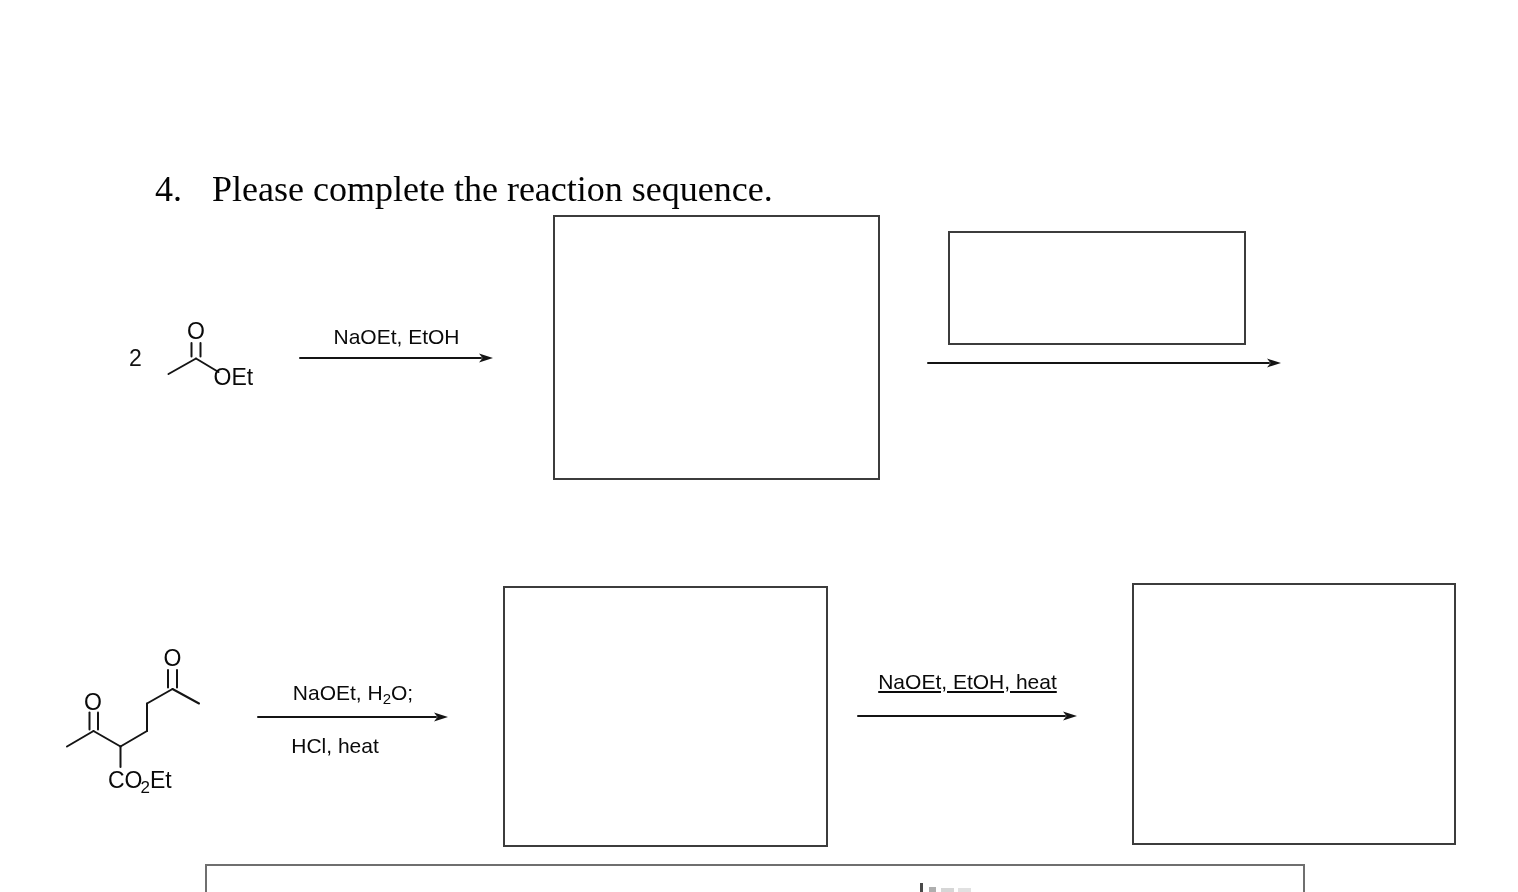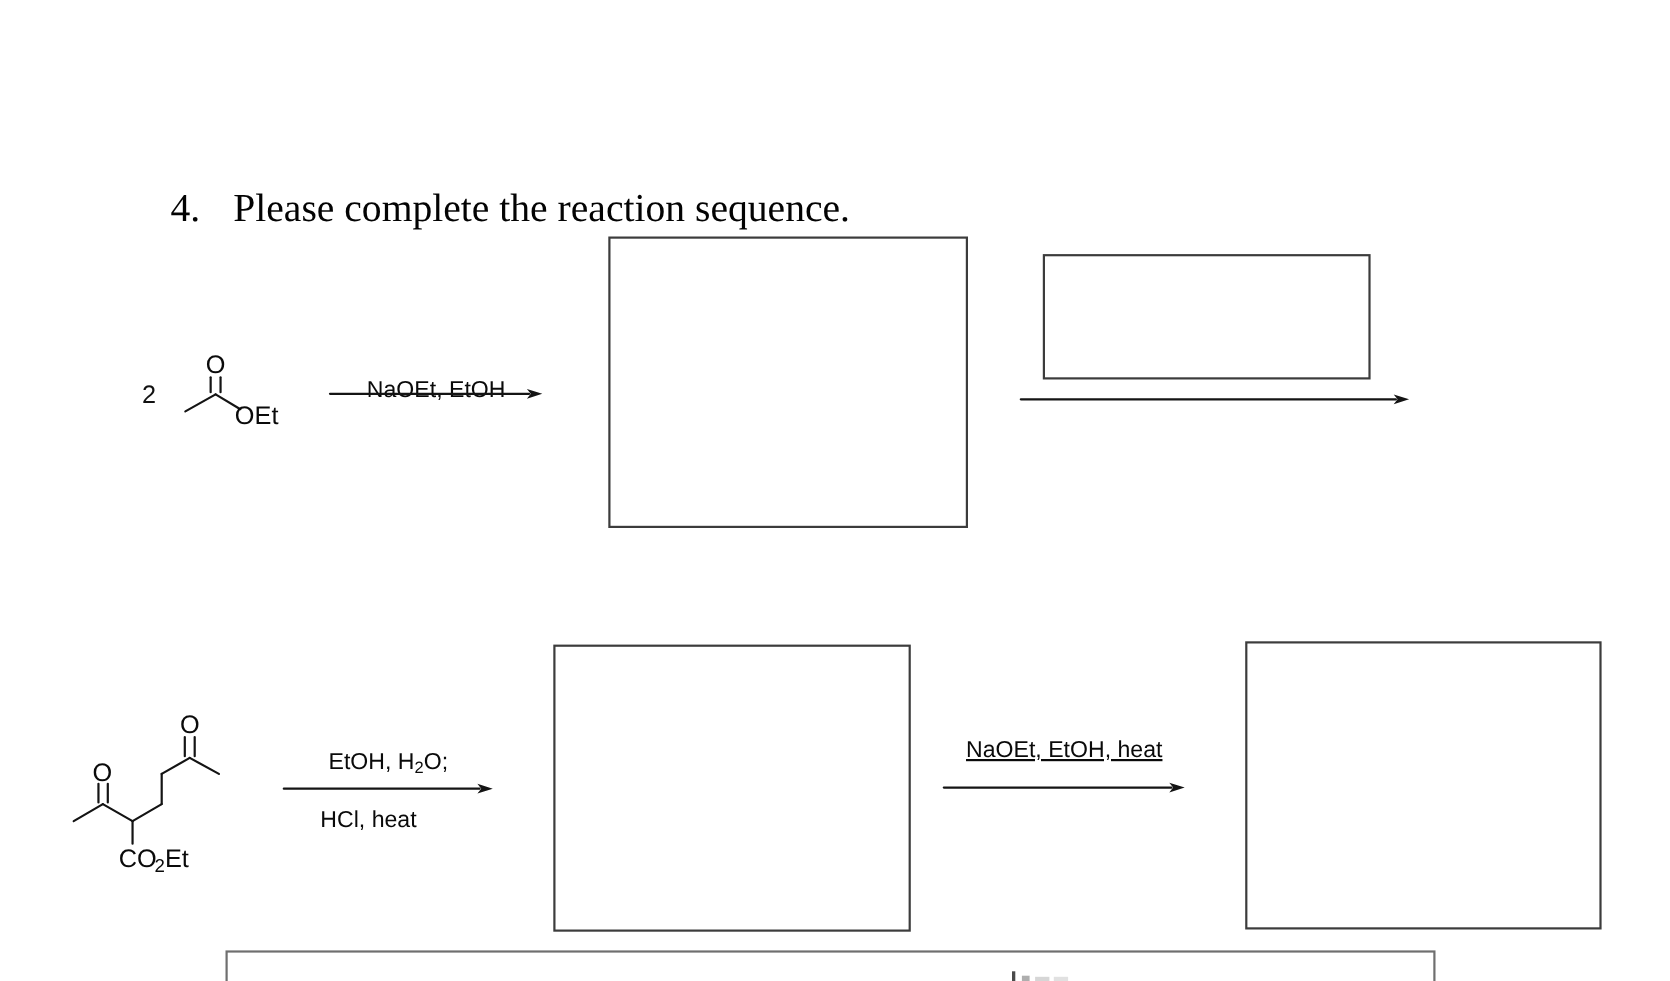--- a/index.html
+++ b/index.html
@@ -55,21 +55,21 @@
 
   <svg class="struct-svg" style="left:120px; top:305px;" width="150" height="95" viewBox="120 305 150 95">
     <text x="196" y="339" text-anchor="middle" font-size="23">O</text>
     <line x1="191.5" y1="343" x2="191.5" y2="356.5"></line>
     <line x1="200.5" y1="343" x2="200.5" y2="356.5"></line>
     <line x1="196" y1="358.5" x2="168.5" y2="374"></line>
     <line x1="196" y1="358.5" x2="218.5" y2="372"></line>
     <text x="213.5" y="385" text-anchor="start" font-size="23">OEt</text>
   </svg>
 
-  <div class="reagent" style="left:300px; top:325px; width:193px;margin-top:18px;">NaOEt, EtOH</div>
+  <div class="reagent" style="left:300px; top:325px; width:193px;">NaOEt, EtOH</div>
   <svg class="arrow-svg" style="left:300px; top:351px;" width="193" height="14" viewBox="0 0 193 14">
     <line x1="0" y1="7" x2="181" y2="7"></line>
     <polygon points="179,2.6 193,7 179,11.4 182.5,7"></polygon>
   </svg>
 
   <div class="answer-box box-a"></div>
 
   <div class="answer-box box-b"></div>
 
   <svg class="arrow-svg" style="left:928px; top:356px;" width="353" height="14" viewBox="0 0 353 14">
@@ -90,21 +90,21 @@
     <line x1="89.5" y1="712.5" x2="89.5" y2="729.5"></line>
     <line x1="98" y1="712.5" x2="98" y2="729.5"></line>
     <text x="93" y="710" text-anchor="middle" font-size="23">O</text>
     <line x1="93.5" y1="731" x2="67" y2="746.5"></line>
     <text x="108" y="788" text-anchor="start" font-size="23">CO</text>
     <text x="140.5" y="793" text-anchor="start" font-size="17">2</text>
     <text x="150" y="788" text-anchor="start" font-size="23">Et</text>
   </svg>
 
   <div class="reagent" style="left:258px; top:681px; width:190px;">
-    <span>EtOH, H</span><span class="sub">2</span><span>O;</span>
+    <span>NaOEt, H</span><span class="sub">2</span><span>O;</span>
   </div>
   <svg class="arrow-svg" style="left:258px; top:710px;" width="190" height="14" viewBox="0 0 190 14">
     <line x1="0" y1="7" x2="178" y2="7"></line>
     <polygon points="176,2.6 190,7 176,11.4 179.5,7"></polygon>
   </svg>
   <div class="reagent" style="left:240px; top:734px; width:190px;">HCl, heat</div>
 
   <div class="answer-box box-c"></div>
 
   <div class="reagent" style="left:858px; top:670px; width:219px;text-decoration:underline;">NaOEt, EtOH, heat</div>

